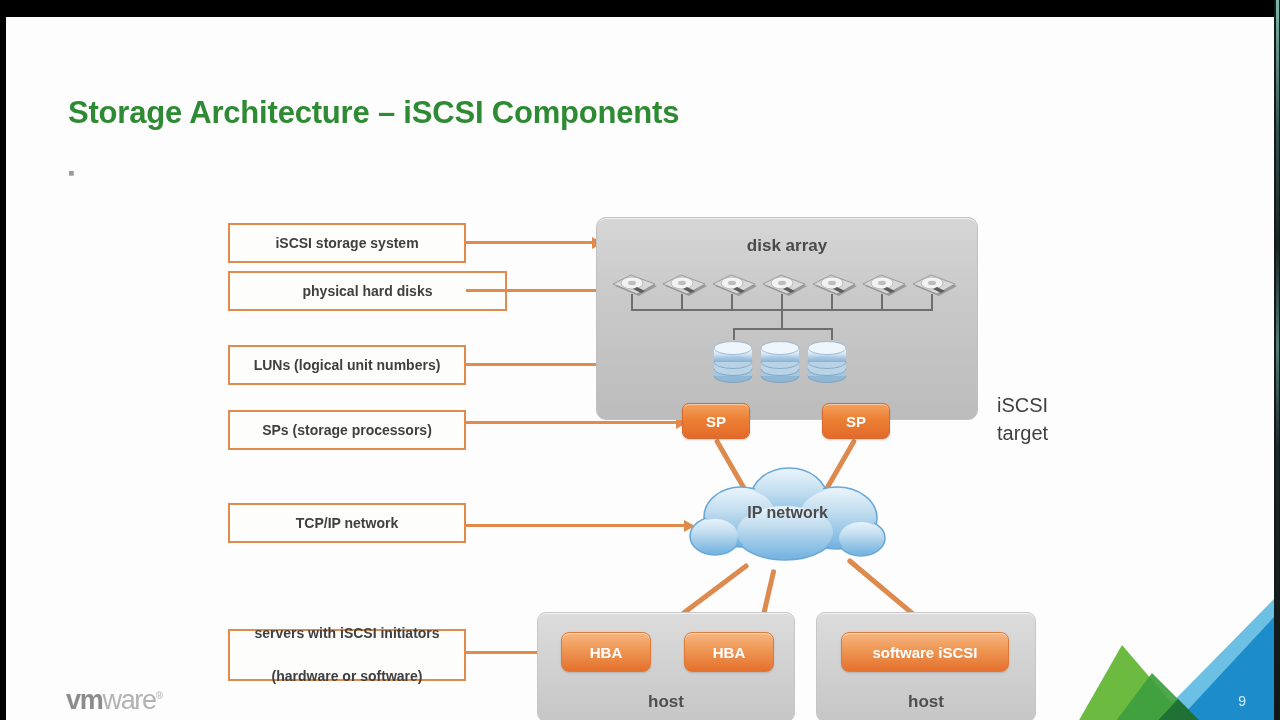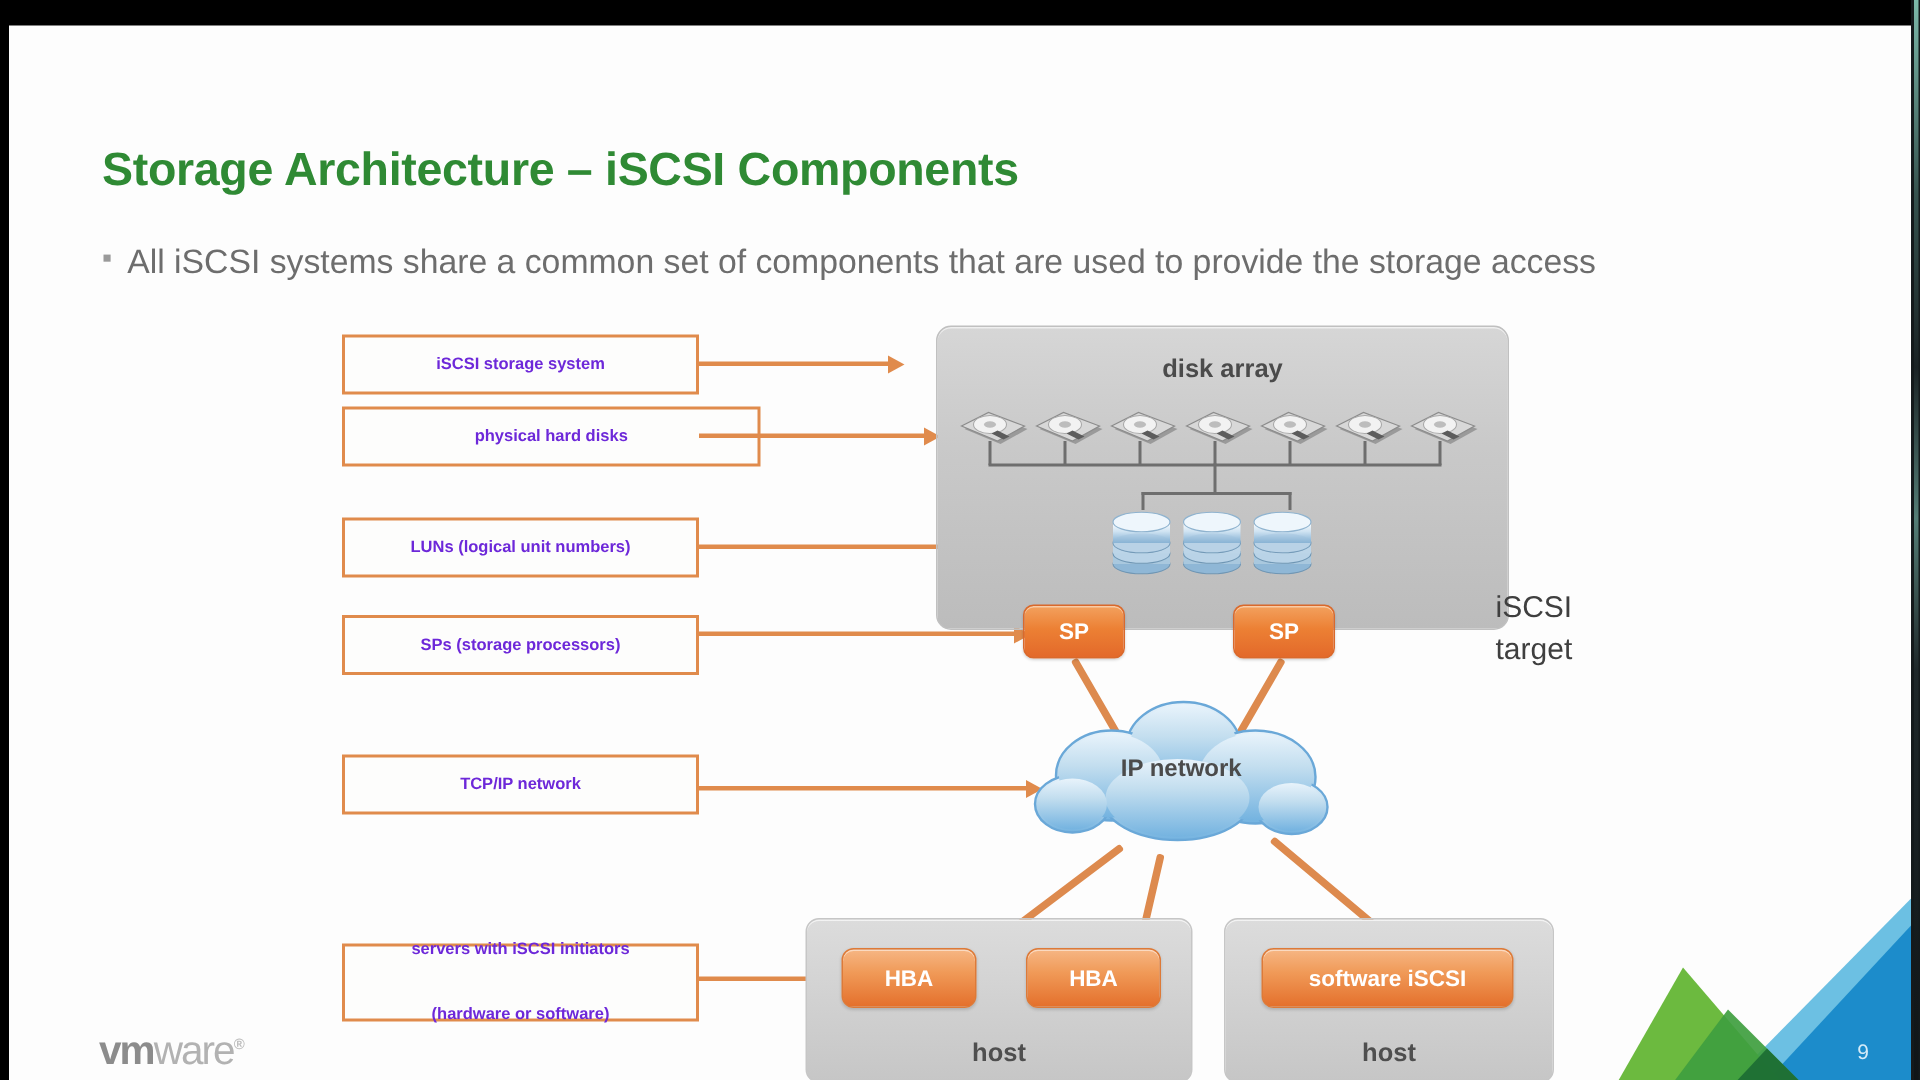--- a/index.html
+++ b/index.html
@@ -63,22 +63,22 @@
     line-height: 31px;
     font-weight: normal;
     max-width: 1075px;
   }
 
   
   .callout {
     position: absolute;
     border: 2px solid #e08b4c;
     background: #fdfdfc;
-    color: #6d28d9;
-    font-size: 11px;
+    color: #404040;
+    font-size: 14px;
     font-weight: bold;
     display: flex;
     align-items: center;
     justify-content: center;
     text-align: center;
     line-height: 19px;
     padding: 0 6px;
   }
 
   
@@ -92,21 +92,21 @@
     position: absolute;
     right: -9px; top: -4.5px;
     border-left: 11px solid #e08b4c;
     border-top: 6px solid transparent;
     border-bottom: 6px solid transparent;
   }
 
   
   #disk-array {
     position: absolute;
-    left: 618px; top: 200px;
+    left: 590px; top: 200px;
     width: 382px; height: 203px;
     border-radius: 10px;
     background: linear-gradient(180deg,#d6d6d6 0%, #c9c9c9 40%, #bcbcbc 100%);
     border: 1px solid #c0c0c0;
     box-shadow: inset 0 1px 0 rgba(255,255,255,.6);
   }
   #disk-array-label {
     position: absolute;
     top: 18px; left: 0; width: 100%;
     text-align: center;
@@ -229,21 +229,20 @@
 </style>
 </head>
 <body>
 
 <div id="slide">
 
   <div id="title">Storage Architecture – iSCSI Components</div>
 
   <div id="bullet-row">
     <span id="bullet-dot">▪</span>
-    <span id="bullet-text">All iSCSI systems share a common set of components that are used to provide the storage access</span>
   </div>
 
   <div class="callout" style="left:222px; top:206px; width:238px; height:40px;">
     <span>iSCSI storage system</span>
   </div>
   <div class="callout" style="left:222px; top:254px; width:279px; height:40px;">
     <span>physical hard disks</span>
   </div>
   <div class="callout" style="left:222px; top:328px; width:238px; height:40px;">
     <span>LUNs (logical unit numbers)</span>

